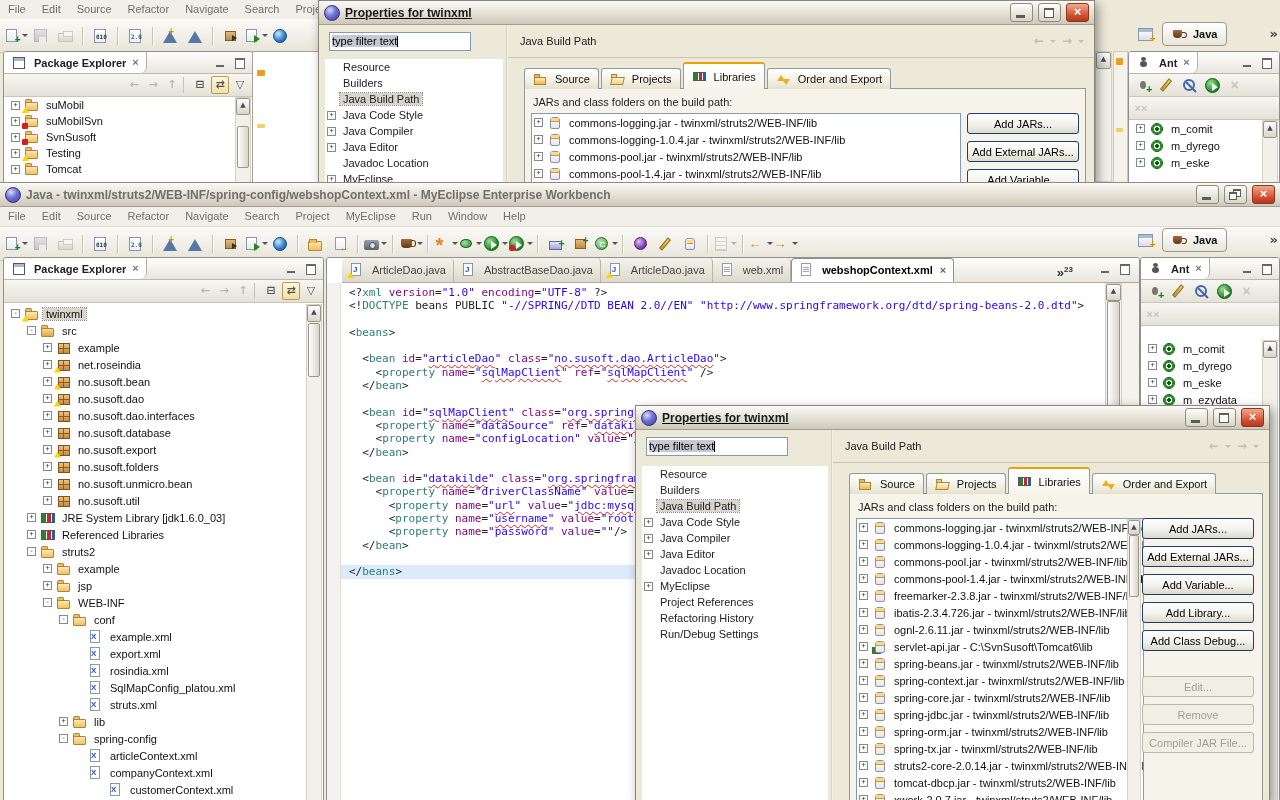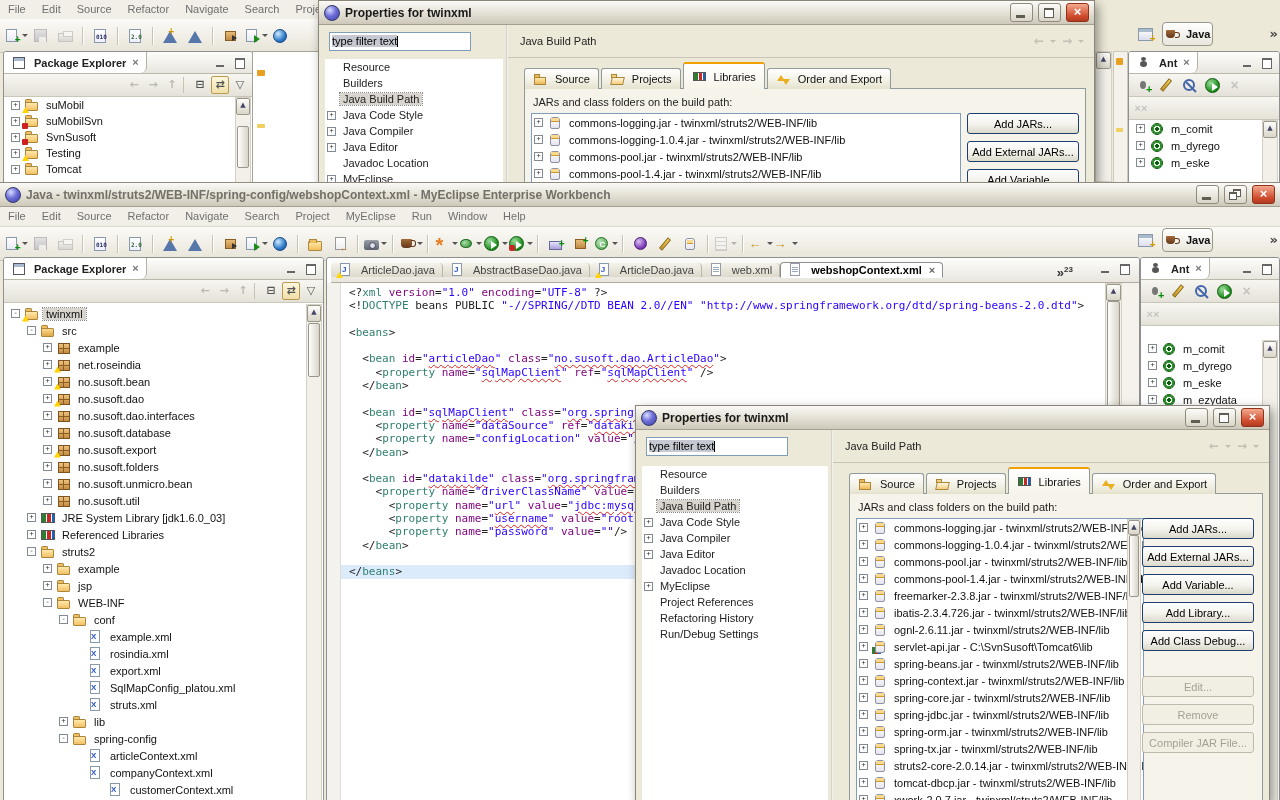--- a/index.html
+++ b/index.html
@@ -159,21 +159,21 @@
   .i-tord::before{content:"";position:absolute;left:1px;top:2px;border-bottom:6px solid #eab021;border-left:4px solid transparent;border-right:4px solid transparent;}
   .i-tord::after{content:"";position:absolute;right:1px;bottom:1px;border-top:6px solid #eab021;border-left:4px solid transparent;border-right:4px solid transparent;}
 
   
   .sb{position:absolute;background:#f2f0e8;border:1px solid #d4d0c4;box-sizing:border-box;}
   .sbtn{position:absolute;left:0;right:0;height:15px;background:linear-gradient(#fdfdfb,#d9d5c7);border:1px solid #9a968a;border-radius:2px;
     text-align:center;font:7px/13px "DejaVu Sans",sans-serif;color:#446;}
   .sthumb{position:absolute;left:1px;right:1px;background:linear-gradient(90deg,#fefefd,#d8d4c8);border:1px solid #9a968a;border-radius:2px;}
 
   
-  .dlg{position:absolute;background:#ece9d8;border:1px solid #8a867a;box-shadow:3px 4px 10px rgba(0,0,0,.4);overflow:hidden;}
+  .dlg{position:absolute;background:#ece9d8;border:1px solid #8a867a;box-shadow:3px 4px 10px rgba(0,0,0,.4);overflow:hidden;text-decoration:underline;}
   .filt{position:absolute;left:10px;top:31px;width:142px;height:19px;background:#fff;border:1px solid #7f9db9;font-size:11px;line-height:17px;
     padding:0 2px;box-sizing:border-box;white-space:nowrap;overflow:hidden;}
   .filt .seltxt{background:#c6c9d2;}
   .filt::after{content:"";display:inline-block;width:1px;height:11px;background:#000;vertical-align:-2px;}
   .dtree{position:absolute;left:6px;overflow:hidden;}
   .dtree .trow{color:#222;}
   .dsep{position:absolute;top:24px;bottom:0;width:2px;background:linear-gradient(90deg,#c8c5b8,#fff);}
   .dright{position:absolute;top:24px;right:0;bottom:0;}
   .dhead{position:absolute;left:0;right:0;top:0;height:32px;border-bottom:1px solid #c8c5b8;}
   .dhead .dh-label{position:absolute;left:12px;top:10px;font-size:11px;color:#222;}
@@ -188,21 +188,21 @@
   .dlabel{position:absolute;left:8px;top:7px;font-size:11px;color:#222;}
   .dlist{position:absolute;background:#fff;border:1px solid #7f9db9;overflow:hidden;}
   .dlist .trow{height:17px;}
   .dbtns{position:absolute;width:112px;display:flex;flex-direction:column;gap:7px;}
   .xp-btn{width:112px;height:21px;flex:none;border:1px solid #1d3f6f;border-radius:3px;font-size:11px;color:#000;text-align:center;
     background:linear-gradient(#fefefe,#f3f2ec 55%,#dcd9cb);padding:0;font-family:"Liberation Sans",sans-serif;}
   .xp-btn.dis{color:#a3a192;border-color:#bdbaa9;background:#f1efe4;}
   .gap18{height:11px;flex:none;}
 
   
-  .etabs{position:absolute;left:4px;right:0;top:0;height:24px;display:flex;background:linear-gradient(#fdfdfb,#e8e6de);border-bottom:1px solid #b0ada0;align-items:center;}
+  .etabs{position:absolute;left:15px;right:0;top:0;height:24px;display:flex;background:linear-gradient(#fdfdfb,#e8e6de);border-bottom:1px solid #b0ada0;}
   .etab{display:flex;align-items:center;gap:4px;padding:0 7px;border-right:1px solid #b8b5a8;font-size:11px;color:#444;
     background:linear-gradient(#f4f2ea,#ddd9cc);border-radius:4px 4px 0 0;white-space:nowrap;}
   .etab.active{background:#fff;color:#000;font-weight:bold;border:1px solid #8f8f8f;border-bottom:1px solid #fff;}
   .tclose{color:#666;font:bold 11px/11px "Liberation Sans",sans-serif;margin-left:3px;}
   .tclose::after{content:"×";}
   .eovf{position:absolute;right:66px;top:4px;font:bold 13px/16px "Liberation Sans",sans-serif;color:#333;}
   .eovf sup{font-size:8px;}
   .ecode{position:absolute;left:0;top:25px;right:34px;bottom:0;background:#fff;overflow:hidden;}
   .ecode::before{content:"";position:absolute;left:0;top:0;bottom:0;width:13px;background:#f3f2ed;border-right:1px solid #ddd;}
   .codelines{position:absolute;left:22px;top:3px;right:0;bottom:0;font:11px/13.3px "DejaVu Sans Mono",monospace;color:#222;}
@@ -210,21 +210,21 @@
   .cline.cl{background:#dcebfb;margin-left:-8px;padding-left:8px;}
   .cline .t{color:#2f7f6f;}
   .cline .a{color:#7f007f;}
   .cline .v{color:#2a00ff;}
   .cline .sp{text-decoration:underline wavy #dd2222 1px;text-underline-offset:2px;}
   .esb{position:absolute;right:17px;top:25px;width:17px;bottom:0;}
   .eann{position:absolute;right:0;top:25px;width:17px;bottom:0;background:#f4f2ea;border-left:1px solid #d6d2c6;}
 
   
   .perspbar{position:absolute;display:flex;align-items:center;gap:5px;}
-  .persp{display:inline-flex;align-items:center;gap:4px;height:22px;padding:0 2px;border:1px solid #9a978c;border-radius:4px;
+  .persp{display:inline-flex;align-items:center;gap:4px;height:22px;padding:0 9px;border:1px solid #9a978c;border-radius:4px;
     background:linear-gradient(#fff,#e8e6dc);font-size:11px;font-weight:bold;color:#111;}
   .chev{font:bold 13px/20px "DejaVu Sans",sans-serif;color:#444;}
 
   .mk{position:absolute;border-radius:1px;}
 </style>
 </head>
 <body>
 
 <div id="root">
 
@@ -966,27 +966,27 @@
 
           <div class="trow" style="padding-left: 68px;">
             <span class="exp noexp"></span>
             <span class="ic i-xml"></span>
             <span class="tl">example.xml</span>
           </div>
 
           <div class="trow" style="padding-left: 68px;">
             <span class="exp noexp"></span>
             <span class="ic i-xml"></span>
-            <span class="tl">rosindia.xml</span>
+            <span class="tl">export.xml</span>
           </div>
 
           <div class="trow" style="padding-left: 68px;">
             <span class="exp noexp"></span>
             <span class="ic i-xml"></span>
-            <span class="tl">export.xml</span>
+            <span class="tl">rosindia.xml</span>
           </div>
 
           <div class="trow" style="padding-left: 68px;">
             <span class="exp noexp"></span>
             <span class="ic i-xml"></span>
             <span class="tl">SqlMapConfig_platou.xml</span>
           </div>
 
           <div class="trow" style="padding-left: 68px;">
             <span class="exp noexp"></span>

